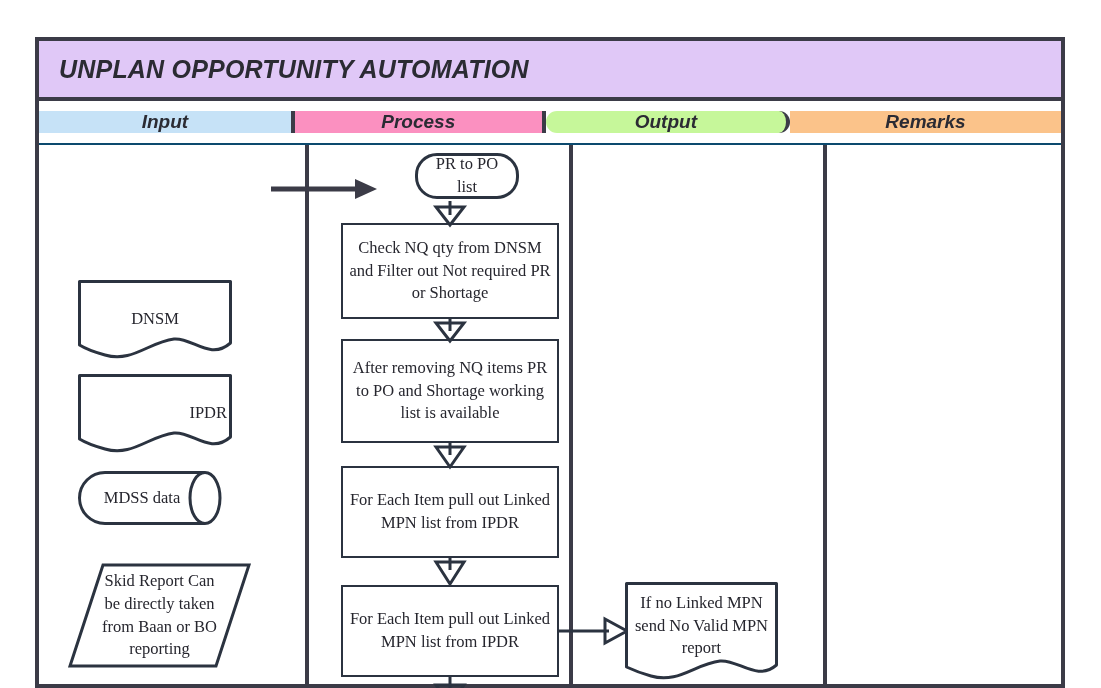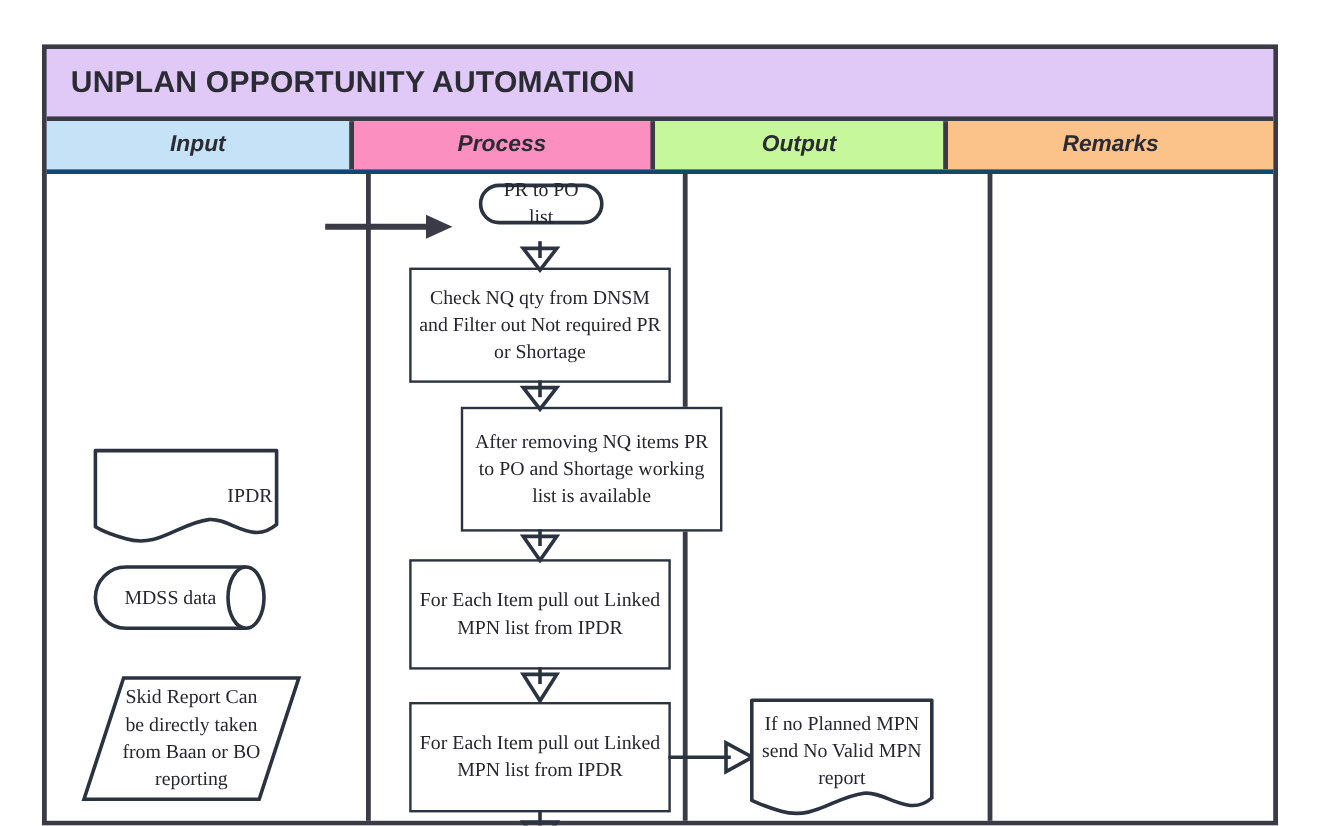--- a/index.html
+++ b/index.html
@@ -41,52 +41,54 @@
     border-bottom: 4px solid #3b3b47;
     box-sizing: border-box;
     display: flex;
     align-items: center;
   }
   .title-text {
     padding-left: 20px;
     font-family: "Liberation Sans", sans-serif;
     font-size: 25px;
     font-weight: bold;
+    font-style: italic;
     color: #2b2b33;
     letter-spacing: 0.2px;
     white-space: nowrap;
   }
 
   
   .header-row {
     position: absolute;
     left: 0;
     top: 60px;
     width: 100%;
     height: 44px;
     display: flex;
     box-sizing: border-box;
-    border-bottom: 4px solid #0c4a6e;
+    border-bottom: 2px solid #0c4a6e;
+    align-items: center;
   }
   .header-cell {
     display: flex;
     align-items: center;
     justify-content: center;
     box-sizing: border-box;
     font-family: "Liberation Sans", sans-serif;
     font-size: 19px;
     font-weight: bold;
     font-style: italic;
     color: #2b2b33;
     border-right: 4px solid #3b3b47;
   }
   .header-cell:last-child { border-right: none; }
   .hc-input   { width: 266px; background: #c6e2f7; }
   .hc-process { width: 261px; background: #fb90c0; }
-  .hc-output  { width: 254px; background: #c6f79a; }
+  .hc-output  { width: 254px; background: #c6f79a; border-radius: 19px; }
   .hc-remarks { width: 282px; background: #fbc38a; }
 
   
   .col-divider {
     position: absolute;
     top: 104px;
     bottom: 0;
     width: 4px;
     background: #3b3b47;
   }
@@ -151,20 +153,26 @@
       <div class="header-cell hc-process">Process</div>
       <div class="header-cell hc-output">Output</div>
       <div class="header-cell hc-remarks">Remarks</div>
     </div>
 
     <div class="col-divider cd-1"></div>
     <div class="col-divider cd-2"></div>
     <div class="col-divider cd-3"></div>
 
 
+    <div class="shape doc" style="left:38px; top:238px; width:156px; height:80px;">
+      <svg viewBox="0 0 156 80" preserveAspectRatio="none" aria-hidden="true">
+        <path d="M2.5,2.5 L153.5,2.5 L153.5,64 C133,82 115,58 97,60 C72,63 55,84 28,76 C17,73 9,70 2.5,66 Z" fill="#ffffff" stroke="#2b3340" stroke-width="3" stroke-linejoin="round"></path>
+      </svg>
+      <span class="lbl">DNSM</span>
+    </div>
 
     <div class="shape doc" style="left:38px; top:332px; width:156px; height:80px;justify-content:flex-end;">
       <svg viewBox="0 0 156 80" preserveAspectRatio="none" aria-hidden="true">
         <path d="M2.5,2.5 L153.5,2.5 L153.5,64 C133,82 115,58 97,60 C72,63 55,84 28,76 C17,73 9,70 2.5,66 Z" fill="#ffffff" stroke="#2b3340" stroke-width="3" stroke-linejoin="round"></path>
       </svg>
       <span class="lbl">IPDR</span>
     </div>
 
     <div class="shape cyl" style="left:38px; top:429px; width:156px; height:56px;">
       <svg viewBox="0 0 156 56" preserveAspectRatio="none" aria-hidden="true">
@@ -174,45 +182,45 @@
       <span class="lbl" style="margin-right:26px;">MDSS data</span>
     </div>
 
     <div class="shape para" style="left:28px; top:521px; width:185px; height:107px;">
       <svg viewBox="0 0 185 107" preserveAspectRatio="none" aria-hidden="true">
         <path d="M36,3 L182,3 L149,104 L3,104 Z" fill="#ffffff" stroke="#2b3340" stroke-width="3" stroke-linejoin="miter"></path>
       </svg>
       <span class="lbl" style="width:125px;">Skid Report Can be directly taken from Baan or BO reporting</span>
     </div>
 
-    <div class="shape terminator" style="left:360px; top:112px; width:104px; height:34px;">
+    <div class="shape terminator" style="left:376px; top:112px; width:104px; height:46px;">
       <span class="lbl">PR to PO list</span>
     </div>
 
     <div class="shape rect" style="left:302px; top:182px; width:218px; height:96px;">
       <span class="lbl">Check NQ qty from DNSM and Filter out Not required PR or Shortage</span>
     </div>
 
-    <div class="shape rect" style="left:302px; top:298px; width:218px; height:104px;margin-left:43px;">
+    <div class="shape rect" style="left:302px; top:298px; width:218px; height:104px;">
       <span class="lbl">After removing NQ items  PR to PO and Shortage working list is available</span>
     </div>
 
     <div class="shape rect" style="left:302px; top:425px; width:218px; height:92px;">
       <span class="lbl">For Each Item pull out Linked MPN list from IPDR</span>
     </div>
 
     <div class="shape rect" style="left:302px; top:544px; width:218px; height:92px;">
       <span class="lbl">For Each Item pull out Linked MPN list from IPDR</span>
     </div>
 
     <div class="shape doc" style="left:585px; top:540px; width:155px; height:100px;">
       <svg viewBox="0 0 155 100" preserveAspectRatio="none" aria-hidden="true">
         <path d="M2.5,2.5 L152.5,2.5 L152.5,84 C133,101 114,78 96,80 C71,83 54,103 27,95 C16,92 9,89 2.5,86 Z" fill="#ffffff" stroke="#2b3340" stroke-width="3" stroke-linejoin="round"></path>
       </svg>
-      <span class="lbl" style="margin-top:-10px;">If no Planned MPN send No Valid MPN report</span>
+      <span class="lbl" style="margin-top:-10px;">If no Linked MPN send No Valid MPN report</span>
     </div>
 
     <div class="conn" style="left:232px; top:135px;">
       <svg width="108" height="26" viewBox="0 0 108 26" aria-hidden="true">
         <line x1="0" y1="13" x2="86" y2="13" stroke="#3b3b47" stroke-width="5"></line>
         <polygon points="84,3 106,13 84,23" fill="#3b3b47"></polygon>
       </svg>
     </div>
 
     <div class="conn" style="left:395px; top:160px;">

